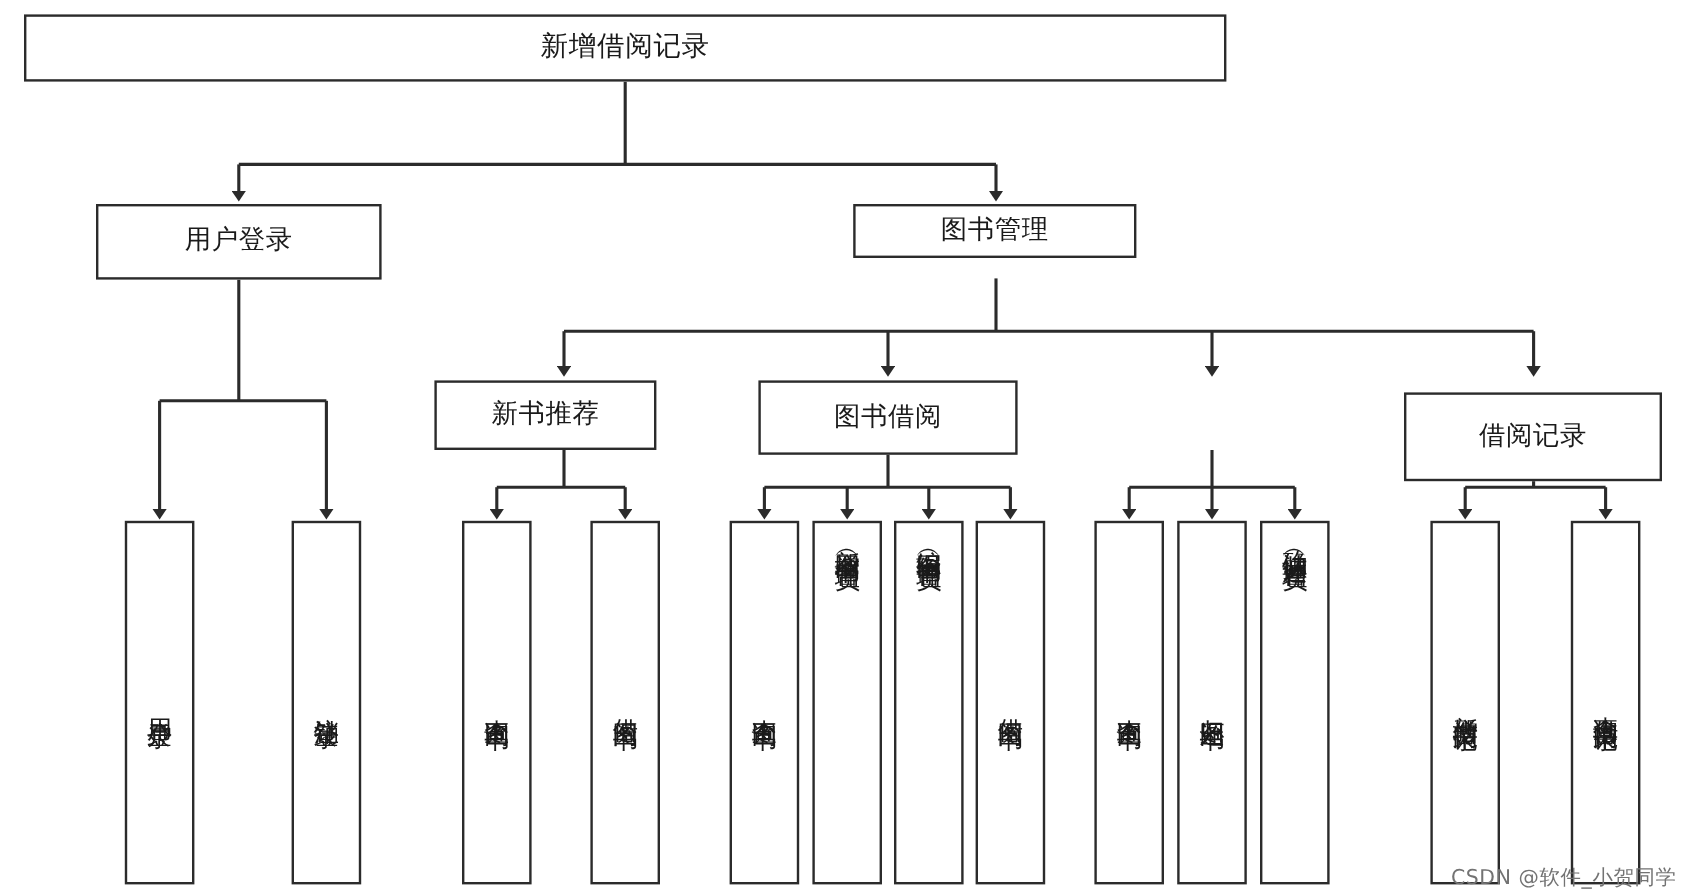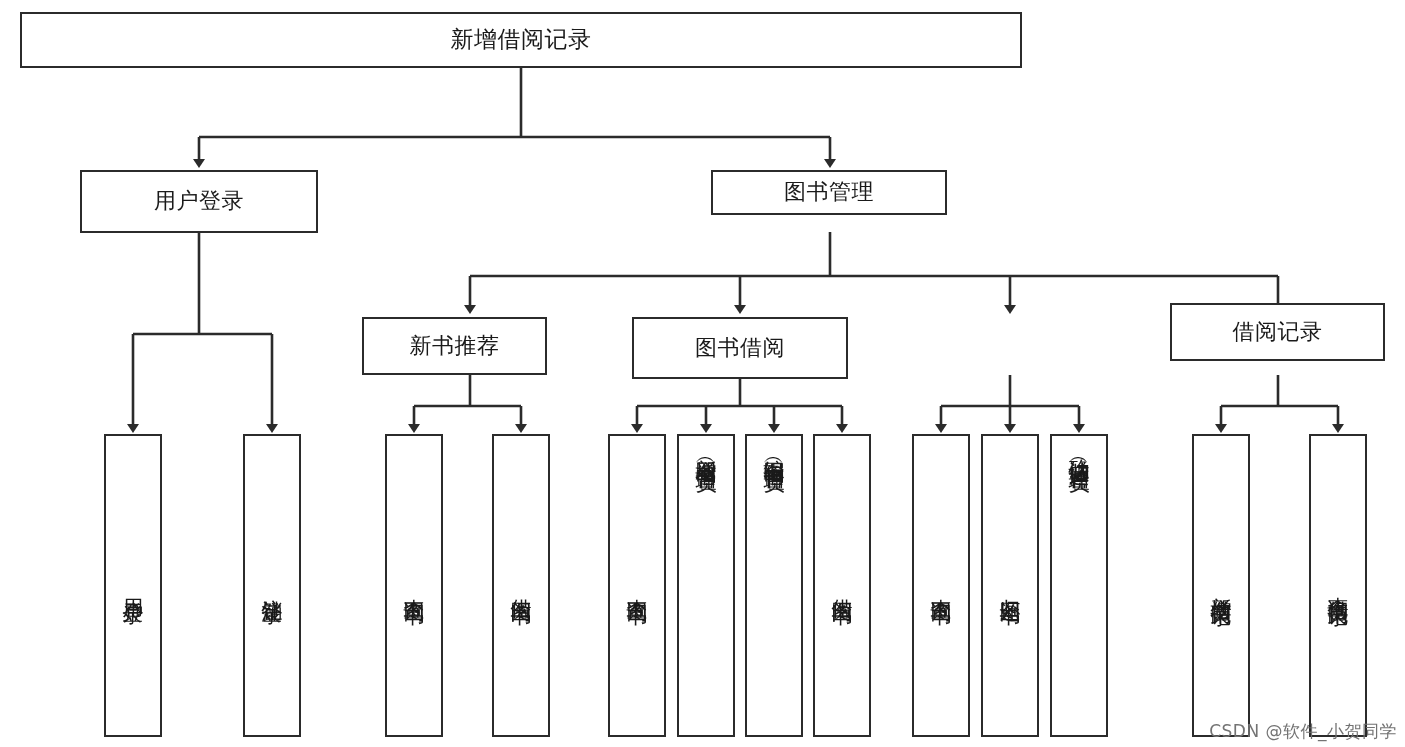--- a/index.html
+++ b/index.html
@@ -139,21 +139,21 @@
   <div class="node h" style="left:711px; top:170px; width:236px; height:45px;">
     <span>图书管理</span>
   </div>
 
   <div class="node h" style="left:362px; top:317px; width:185px; height:58px;">
     <span>新书推荐</span>
   </div>
   <div class="node h" style="left:632px; top:317px; width:216px; height:62px;">
     <span>图书借阅</span>
   </div>
-  <div class="node h" style="left:1170px; top:303px; width:215px; height:58px;">
+  <div class="node h" style="left:1170px; top:327px; width:215px; height:74px;">
     <span>借阅记录</span>
   </div>
 
   <div class="node v" style="left:104px; top:434px; width:58px; height:303px;">
     <span>用户登录</span>
   </div>
   <div class="node v" style="left:243px; top:434px; width:58px; height:303px;">
     <span>注销登录</span>
   </div>
 

